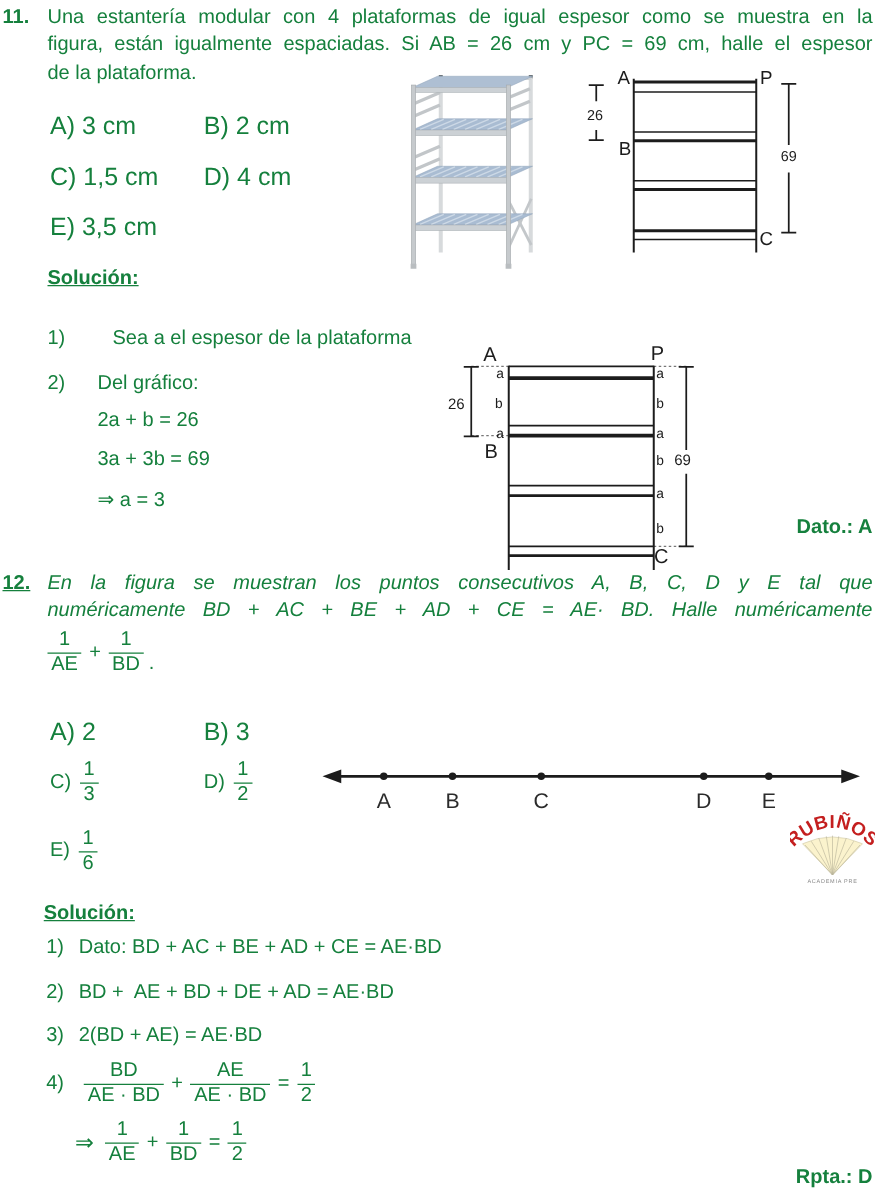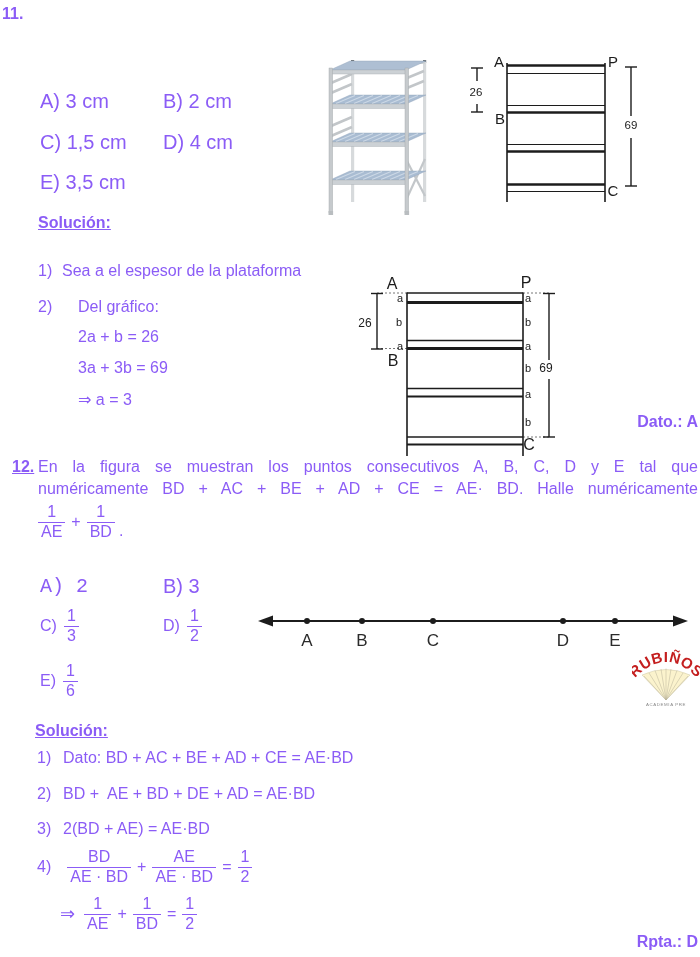--- a/index.html
+++ b/index.html
@@ -1,17 +1,17 @@
 <!DOCTYPE html>
 <html><head>
 <meta charset="utf-8">
 <style>
   html,body{margin:0;padding:0;background:#fff;}
   #page{position:relative;width:700px;height:957px;background:#ffffff;overflow:hidden;
-        font-family:"Liberation Sans","DejaVu Sans",sans-serif;color:#8b5cf6;}
+        font-family:"Liberation Sans","DejaVu Sans",sans-serif;color:#15803d;}
   .abs{position:absolute;}
   .stmt{font-size:16px;line-height:22.4px;}
   .jline{text-align:justify;text-align-last:justify;}
   .bold{font-weight:bold;}
   .sol-title{font-size:16px;font-weight:bold;text-decoration:underline;}
   .opt{font-size:20px;white-space:pre;}
   .eq{font-size:16px;white-space:pre;}
   .answer{font-size:16px;font-weight:bold;text-align:right;width:140px;}
   .frac{display:inline-flex;flex-direction:column;align-items:center;font-size:16px;line-height:1.18;}
   .fnum,.fden{padding:0 3px;white-space:pre;}
@@ -23,20 +23,25 @@
   .optrow .frac{margin-left:7px;}
   .tail{align-self:flex-end;margin:0 0 2px 4px;}
   svg text{font-family:"Liberation Sans","DejaVu Sans",sans-serif;}
 </style>
 </head>
 <body>
 
 <div id="page">
 
   <div class="abs stmt bold" style="left:2px;top:3px;width:34px;">11.</div>
+  <div class="abs" style="left:38px;top:3px;width:660px;">
+    <div class="stmt jline">Una estantería modular con 4 plataformas de igual espesor como se muestra en la</div>
+    <div class="stmt jline">figura, están igualmente espaciadas. Si AB = 26 cm y PC = 69 cm, halle el espesor</div>
+    <div class="stmt">de la plataforma.</div>
+  </div>
 
   <div class="abs opt" style="left:40px;top:90px;">A) 3 cm</div>
   <div class="abs opt" style="left:163px;top:90px;">B) 2 cm</div>
   <div class="abs opt" style="left:40px;top:131px;">C) 1,5 cm</div>
   <div class="abs opt" style="left:163px;top:131px;">D) 4 cm</div>
   <div class="abs opt" style="left:40px;top:171px;">E) 3,5 cm</div>
 
   <svg class="abs" style="left:322px;top:56px;" width="114" height="163" viewBox="0 0 114 163">
     <g>
       <rect x="29" y="4" width="3.2" height="3" fill="#6b7074"></rect>
@@ -143,21 +148,21 @@
     <g fill="#1c1c1c" font-size="15">
       <text x="44" y="13" text-anchor="middle">A</text>
       <text x="158" y="13" text-anchor="middle">P</text>
       <text x="45" y="70" text-anchor="middle">B</text>
       <text x="158" y="142" text-anchor="middle">C</text>
     </g>
   </svg>
 
   <div class="abs sol-title" style="left:38px;top:214px;">Solución:</div>
   <div class="abs eq" style="left:38px;top:262px;">1)</div>
-  <div class="abs eq" style="left:62px;top:262px;">Sea a el espesor de la plataforma</div>
+  <div class="abs eq" style="left:90px;top:262px;">Sea a el espesor de la plataforma</div>
   <div class="abs eq" style="left:38px;top:298px;">2)</div>
   <div class="abs eq" style="left:78px;top:298px;">Del gráfico:</div>
   <div class="abs eq" style="left:78px;top:328px;">2a + b = 26</div>
   <div class="abs eq" style="left:78px;top:359px;">3a + 3b = 69</div>
   <div class="abs eq" style="left:78px;top:390px;">⇒ a = 3</div>
 
   <svg class="abs" style="left:355px;top:271px;" width="250" height="188" viewBox="0 0 250 188">
     <g stroke="#777" stroke-width="1" stroke-dasharray="2,2">
       <line x1="22" y1="22" x2="52" y2="22"></line>
         <line x1="22" y1="77.5" x2="52" y2="77.5"></line>
@@ -203,41 +208,41 @@
       <text x="173" y="55" text-anchor="middle">b</text>
       <text x="173" y="79" text-anchor="middle">a</text>
       <text x="173" y="101" text-anchor="middle">b</text>
       <text x="173" y="127" text-anchor="middle">a</text>
       <text x="173" y="155" text-anchor="middle">b</text>
     </g>
   </svg>
 
   <div class="abs answer" style="left:558px;top:413px;">Dato.: A</div>
 
-  <div class="abs stmt bold" style="left:12px;top:456px;width:34px;text-decoration:underline;">12.</div>
-  <div class="abs" style="left:38px;top:456px;width:660px;">
+  <div class="abs stmt bold" style="left:2px;top:456px;width:34px;text-decoration:underline;">12.</div>
+  <div class="abs" style="left:38px;top:456px;width:660px;font-style:italic;">
     <div class="stmt jline">En la figura se muestran los puntos consecutivos A, B, C, D y E tal que</div>
     <div class="stmt jline">numéricamente BD + AC + BE + AD + CE = AE· BD. Halle numéricamente</div>
   </div>
   <div class="abs eqrow" style="left:38px;top:503px;">
     <span class="frac">
       <span class="fnum">1</span>
       <span class="fbar"></span>
       <span class="fden">AE</span>
     </span>
     <span class="op">+</span>
     <span class="frac">
       <span class="fnum">1</span>
       <span class="fbar"></span>
       <span class="fden">BD</span>
     </span>
     <span class="tail">.</span>
   </div>
 
-  <div class="abs opt" style="left:40px;top:575px;font-family:Liberation Mono, monospace;">A) 2</div>
+  <div class="abs opt" style="left:40px;top:575px;">A) 2</div>
   <div class="abs opt" style="left:163px;top:575px;">B) 3</div>
   <div class="abs optrow" style="left:40px;top:607px;">
     <span>C)</span>
     <span class="frac">
       <span class="fnum">1</span>
       <span class="fbar"></span>
       <span class="fden">3</span>
     </span>
   </div>
   <div class="abs optrow" style="left:163px;top:607px;">

